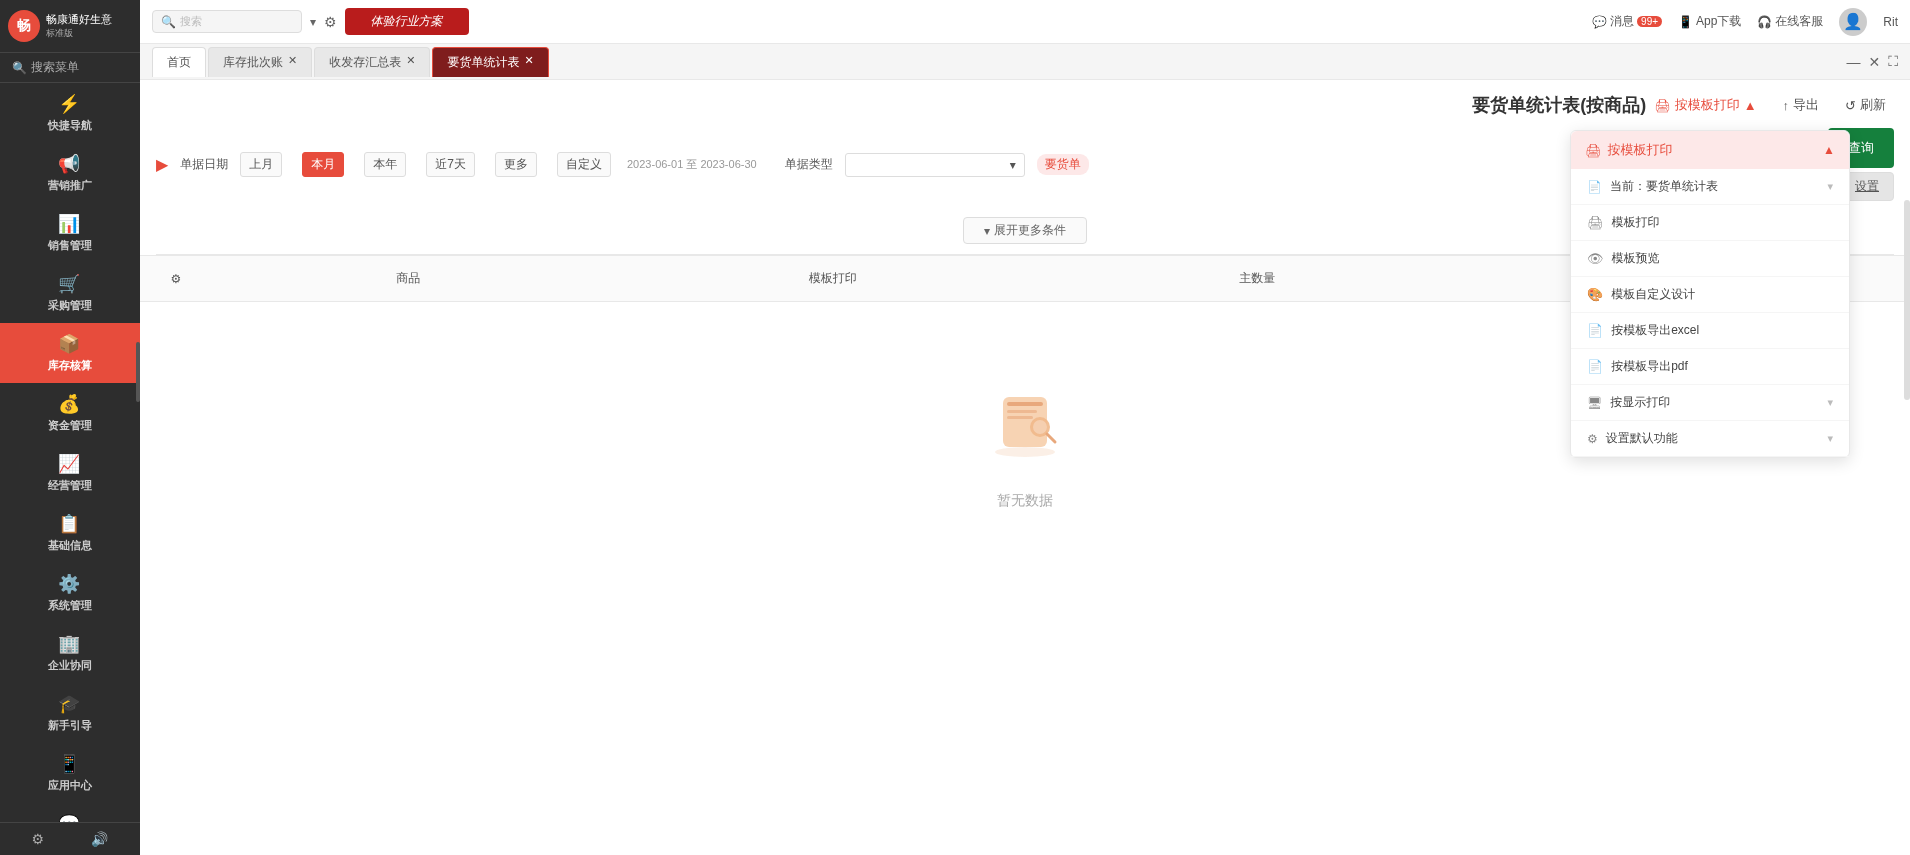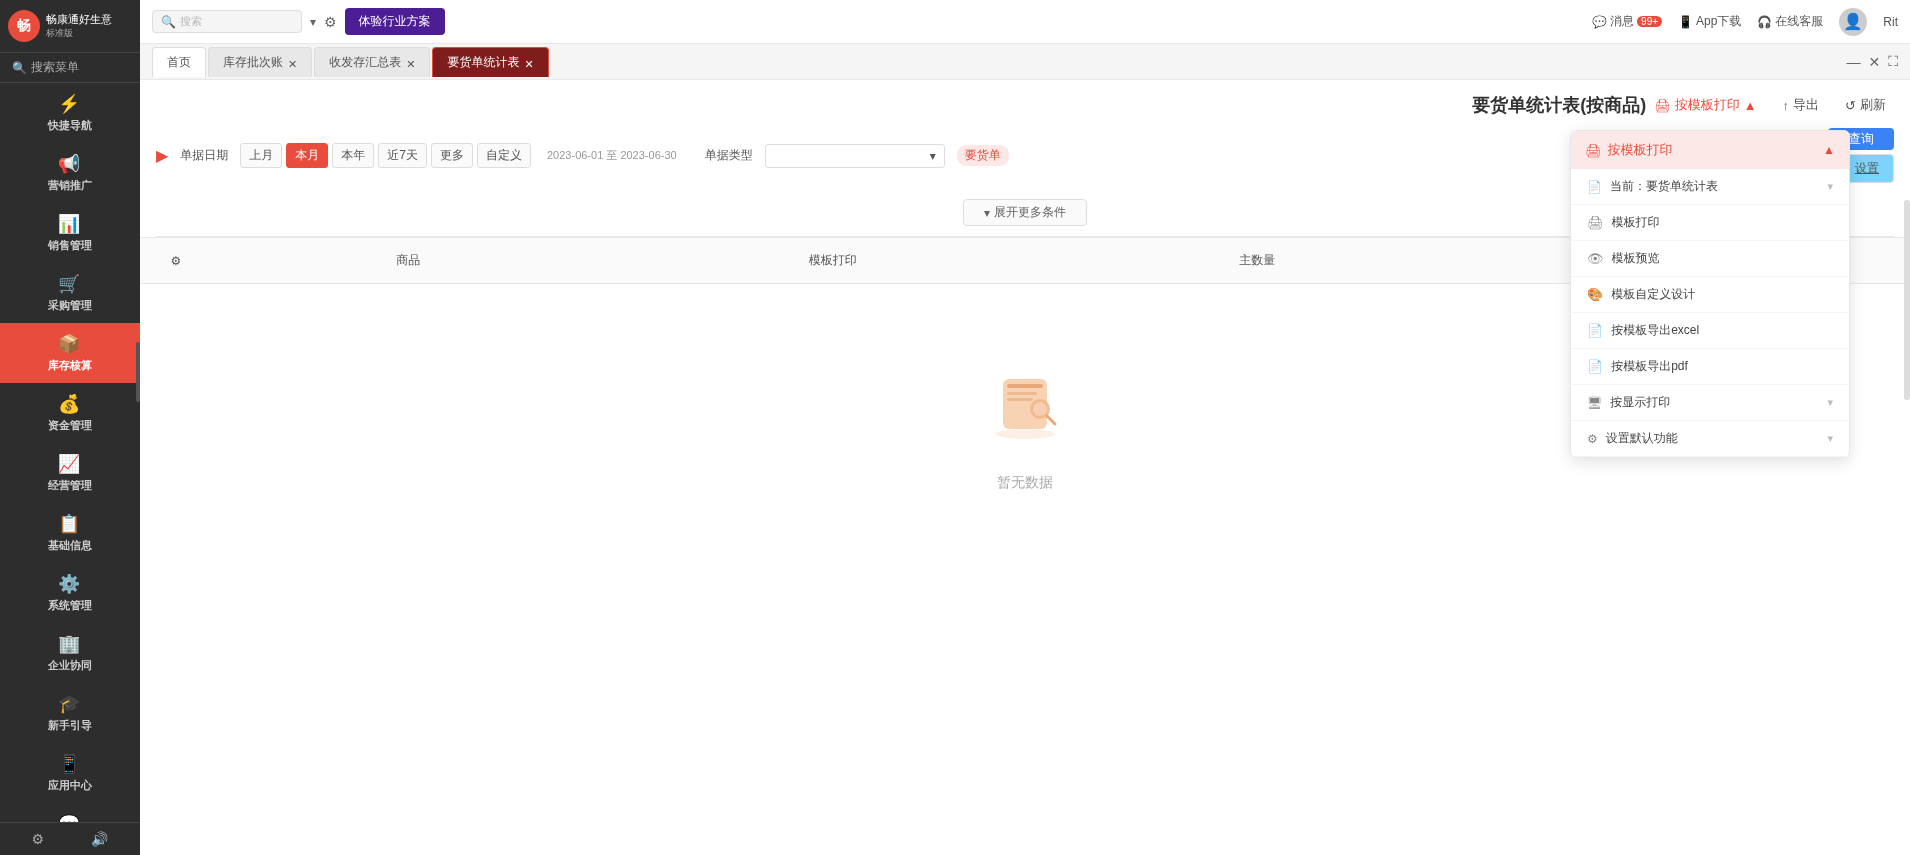--- a/index.html
+++ b/index.html
@@ -83,22 +83,22 @@
       display: flex; align-items: center;
       background: #f5f5f5; border: 1px solid #ddd; border-radius: 4px;
       padding: 3px 8px; gap: 4px; width: 150px; color: #999; font-size: 12px;
     }
     .topbar-dropdown {
       color: #666; font-size: 12px; cursor: pointer;
       display: flex; align-items: center; gap: 2px;
     }
     .topbar-gear { color: #666; cursor: pointer; font-size: 14px; }
     .topbar-trial {
-      background: #4c1d95; color: #fff;
-      padding: 5px 14px; border-radius: 4px; font-size: 12px; cursor: pointer;
+      background: #b91c1c; color: #fff;
+      padding: 5px 26px; border-radius: 4px; font-size: 12px; cursor: pointer; font-style: italic;
     }
     .topbar-spacer { flex: 1; }
     .topbar-actions {
       display: flex; align-items: center; gap: 16px; color: #555; font-size: 12px;
     }
     .topbar-action { display: flex; align-items: center; gap: 3px; cursor: pointer; }
     .badge {
       background: #e74c3c; color: #fff; border-radius: 10px;
       font-size: 10px; padding: 0 4px; min-width: 16px; text-align: right;
     }
@@ -113,21 +113,21 @@
       background: #f5f5f5;
       display: flex; align-items: center;
       padding: 0 12px;
       height: 36px;
       border-bottom: 1px solid #e8e8e8;
       gap: 2px;
     }
     .tab {
       padding: 6px 14px; border-radius: 4px 4px 0 0;
       font-size: 12px; cursor: pointer; color: #555;
-      display: flex; align-items: flex-end; gap: 5px;
+      display: flex; align-items: flex-start; gap: 5px;
       background: #e8e8e8; border: 1px solid #ddd; border-bottom: none;
     }
     .tab.active {
       background: #7f1d1d; color: #fff; border-color: #e74c3c;
     }
     .tab.home { background: #fff; }
     .tab-close { font-size: 11px; cursor: pointer; }
     .tab-spacer { flex: 1; }
     .tab-window-controls { display: flex; gap: 8px; align-items: center; color: #666; font-size: 14px; }
 
@@ -170,44 +170,44 @@
     }
     .filter-expand-btn {
       display: flex; align-items: center; gap: 4px;
       color: #666; cursor: pointer; font-size: 12px;
       margin: 8px auto 0 auto; text-align: center;
       border: 1px solid #ddd; background: #fafafa;
       padding: 4px 20px; border-radius: 4px;
     }
 
     .filter-label { color: #555; font-size: 12px; white-space: nowrap; }
-    .date-buttons { display: flex; gap: 4px; align-items: flex-end; }
+    .date-buttons { display: flex; gap: 20px; align-items: flex-end; }
     .date-btn {
       padding: 3px 8px; border: 1px solid #ddd; border-radius: 3px;
       background: #fafafa; font-size: 12px; cursor: pointer; color: #555;
     }
     .date-btn.active { background: #e74c3c; color: #fff; border-color: #e74c3c; }
     .date-range-text { font-size: 11px; color: #999; margin-left: 4px; }
 
     .filter-select {
       display: flex; align-items: center; gap: 4px;
       border: 1px solid #ddd; border-radius: 3px;
       padding: 4px 8px; background: #fff; min-width: 180px;
       font-size: 12px; color: #555; cursor: pointer;
     }
     .filter-select-label { flex: 1; }
     .filter-tag-area { display: flex; align-items: center; gap: 4px; font-size: 12px; color: #555; }
 
     
     .btn-query {
-      background: #3b82f6; color: #fff; border: none;
-      padding: 2px 20px; border-radius: 4px; font-size: 13px; cursor: pointer;
+      background: #15803d; color: #fff; border: none;
+      padding: 11px 20px; border-radius: 4px; font-size: 13px; cursor: pointer;
     }
     .btn-settings {
-      background: #7dd3fc; color: #555; border: 1px solid #ddd;
+      background: #e5e5e5; color: #555; border: 1px solid #ddd;
       padding: 5px 14px; border-radius: 4px; font-size: 12px; cursor: pointer; text-decoration: underline;
     }
 
     
     .table-area {
       flex: 1; background: #fff; overflow: auto; position: relative;
     }
     .table-header {
       display: flex; align-items: center;
       padding: 8px 16px; border-bottom: 1px solid #e8e8e8;

